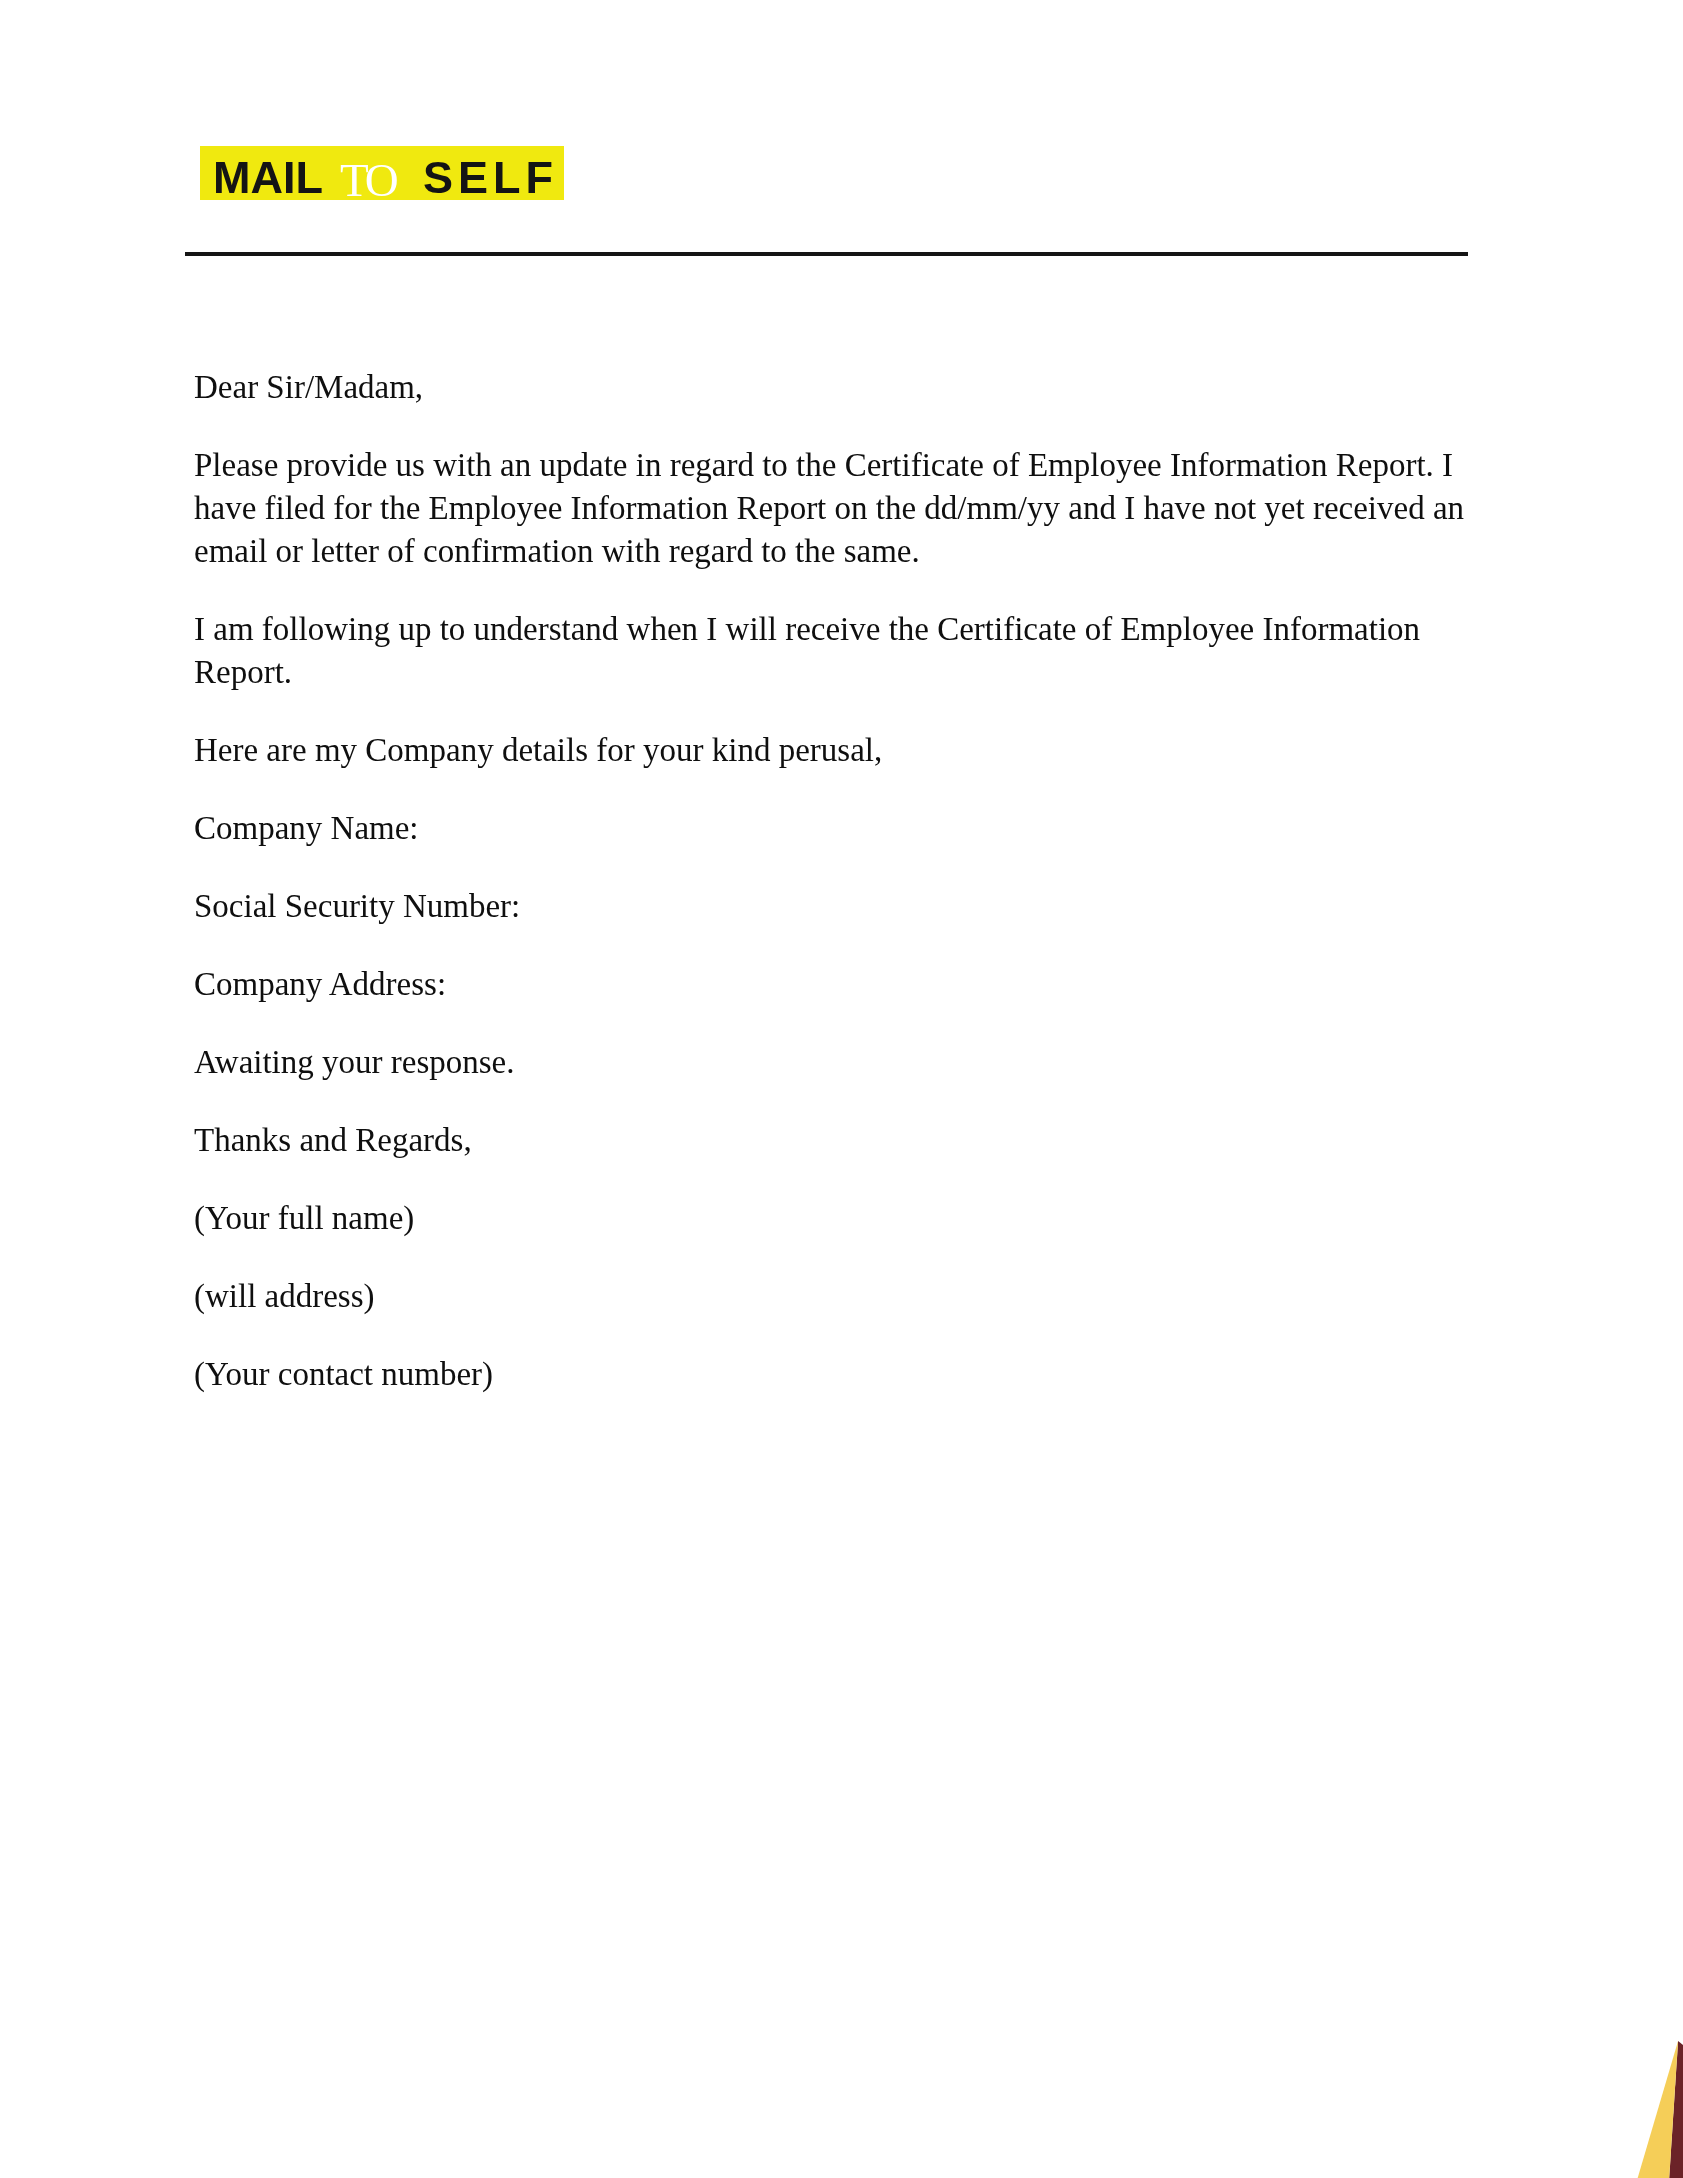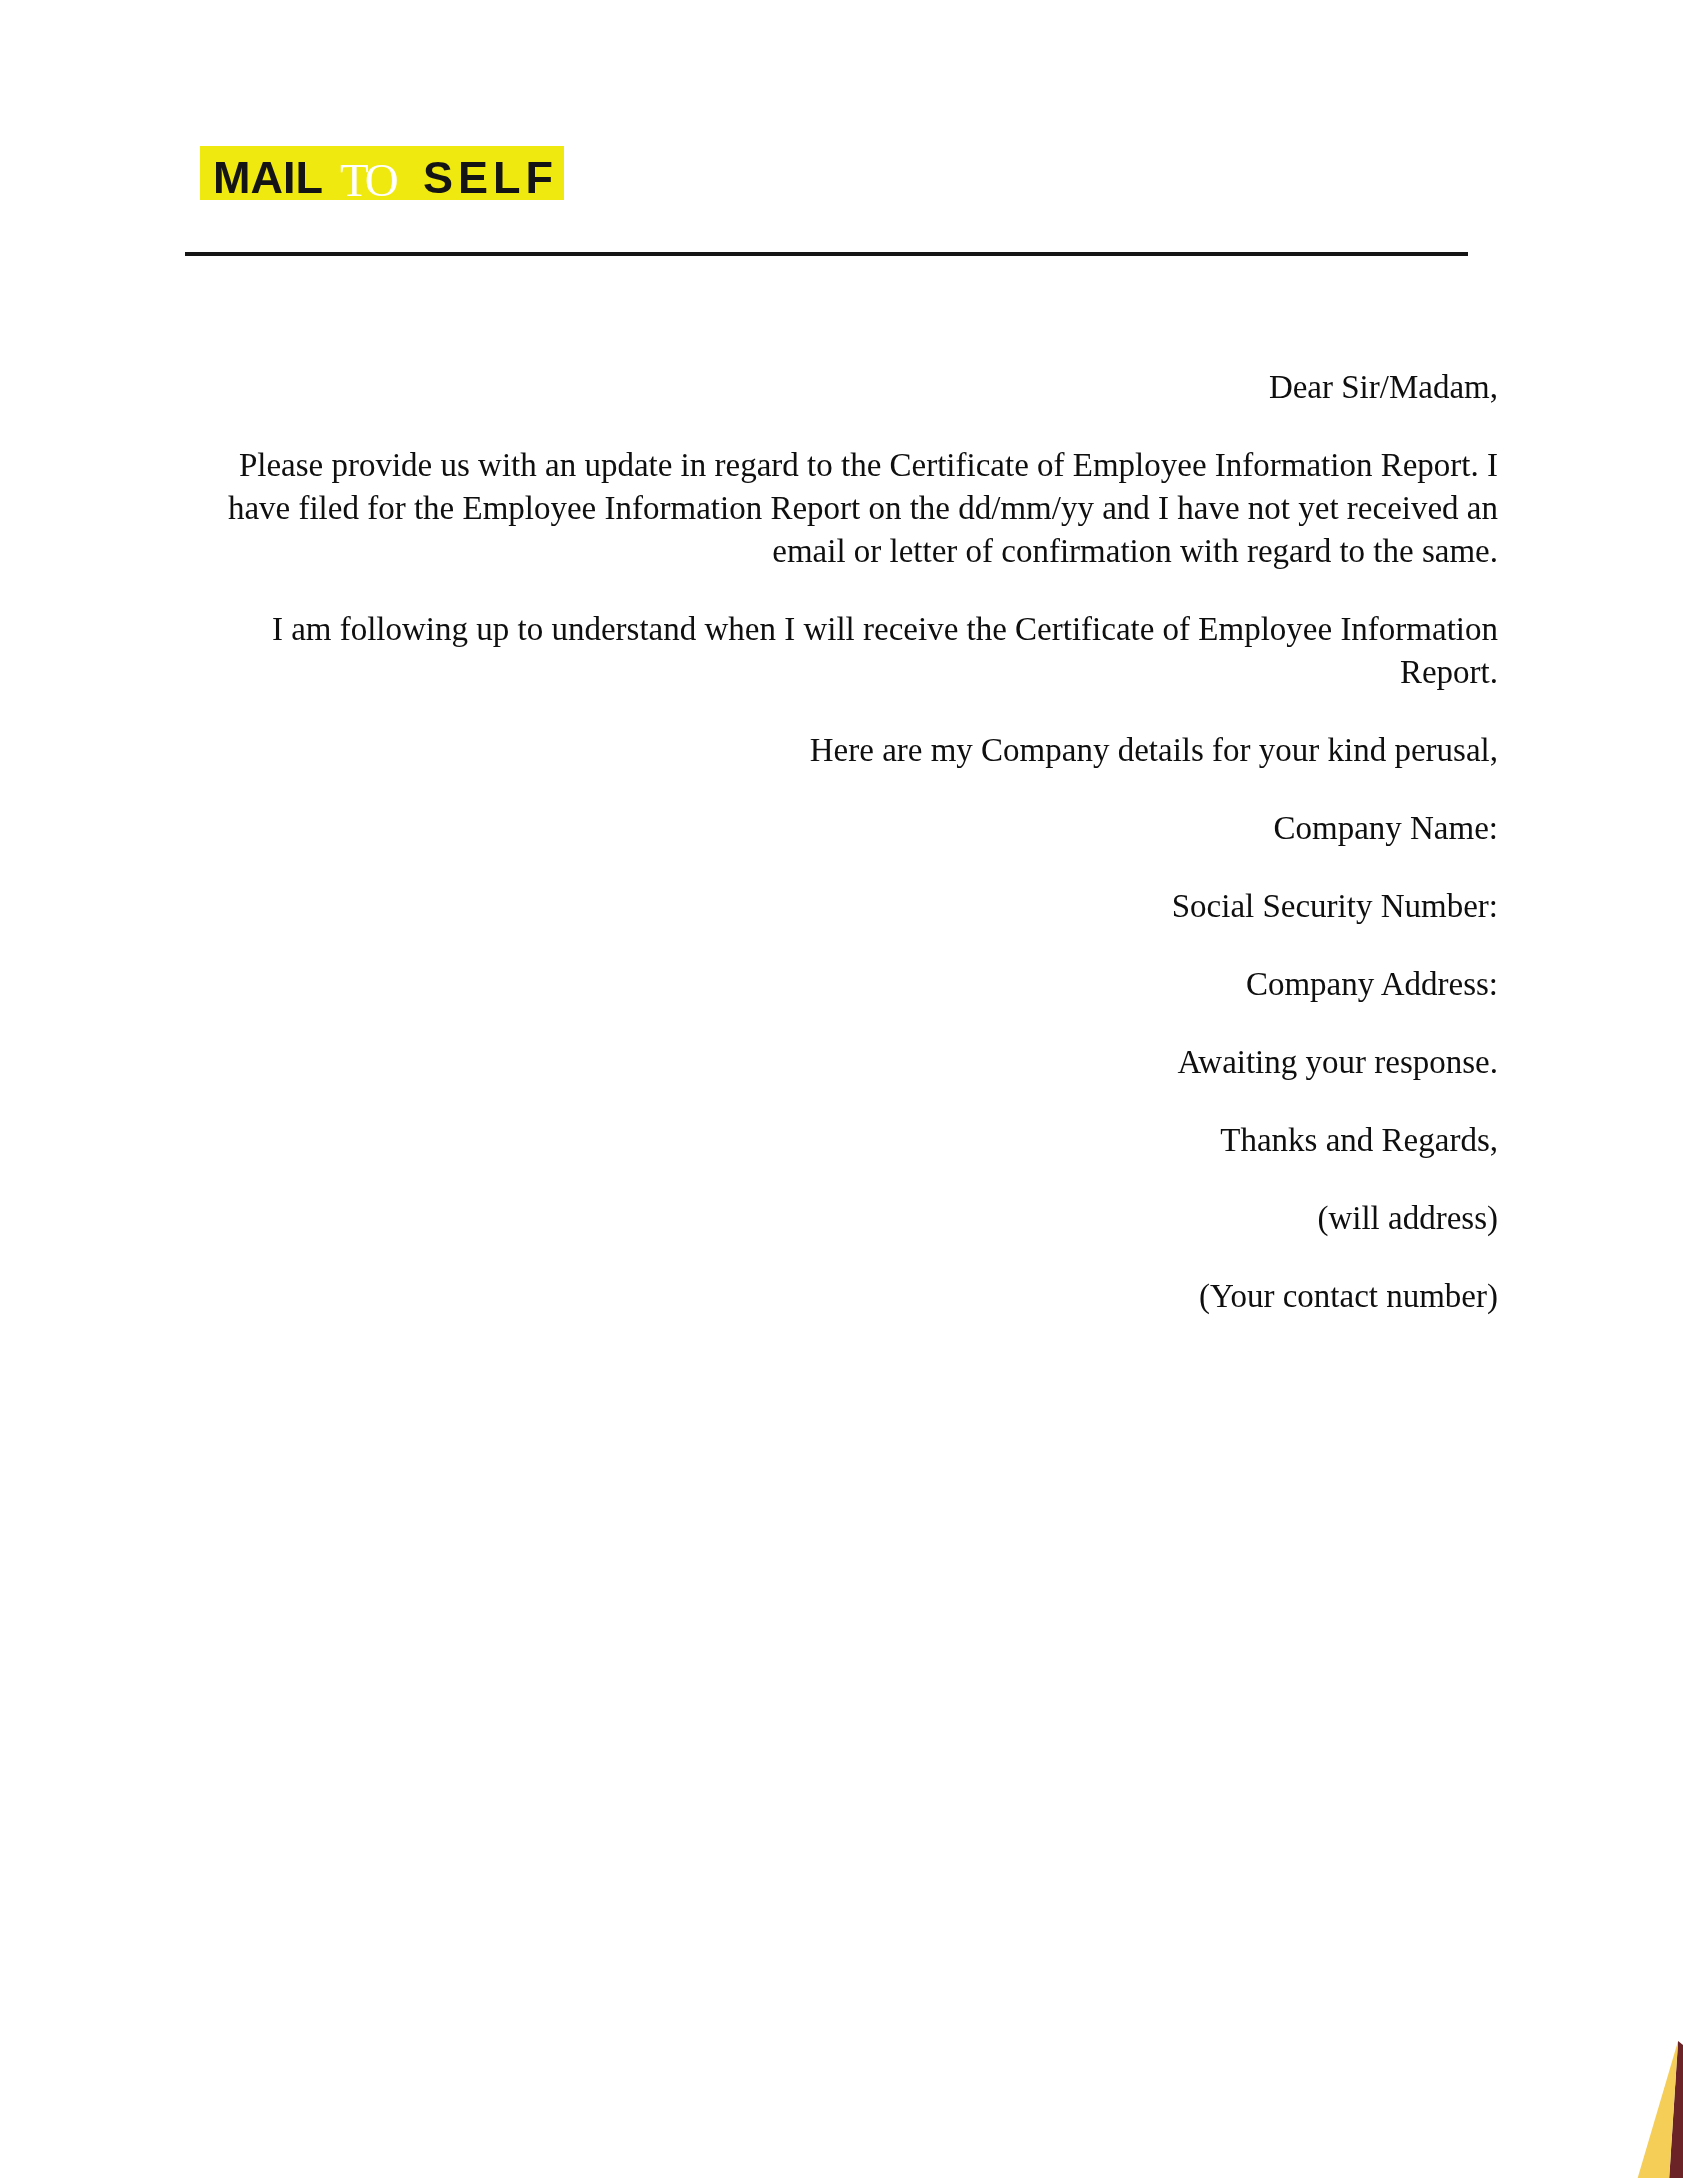--- a/index.html
+++ b/index.html
@@ -37,21 +37,21 @@
     z-index:2;
   }
   
   .rule{
     position:absolute;left:185px;top:252px;
     width:1283px;height:4px;
     background:var(--rule,#151515);
   }
   
   .letter{
-    position:absolute;left:176px;top:366px;width:1322px;text-align:right;
+    position:absolute;left:194px;top:366px;width:1322px;
   }
   .letter p{
     margin:0 0 35px 0;
     font-size:33px;line-height:43px;
     color:var(--text,#0f0f0f);
     white-space:pre-line;
   }
   
   .corner{
     position:absolute;right:0;bottom:0;
@@ -79,20 +79,21 @@
 have filed for the Employee Information Report on the dd/mm/yy and I have not yet received an
 email or letter of confirmation with regard to the same.</p>
     <p>I am following up to understand when I will receive the Certificate of Employee Information
 Report.</p>
     <p>Here are my Company details for your kind perusal,</p>
     <p>Company Name:</p>
     <p>Social Security Number:</p>
     <p>Company Address:</p>
     <p>Awaiting your response.</p>
     <p>Thanks and Regards,</p>
+    <p>(Your full name)</p>
     <p>(will address)</p>
     <p>(Your contact number)</p>
   </div>
 
   <svg class="corner" viewBox="0 0 70 150" preserveAspectRatio="none" aria-hidden="true">
     <polygon class="tri-maroon" points="65,12 70,16 70,150 56,150"></polygon>
     <polygon class="tri-yellow" points="65,12 56,150 24,150"></polygon>
   </svg>
 
 </div>

